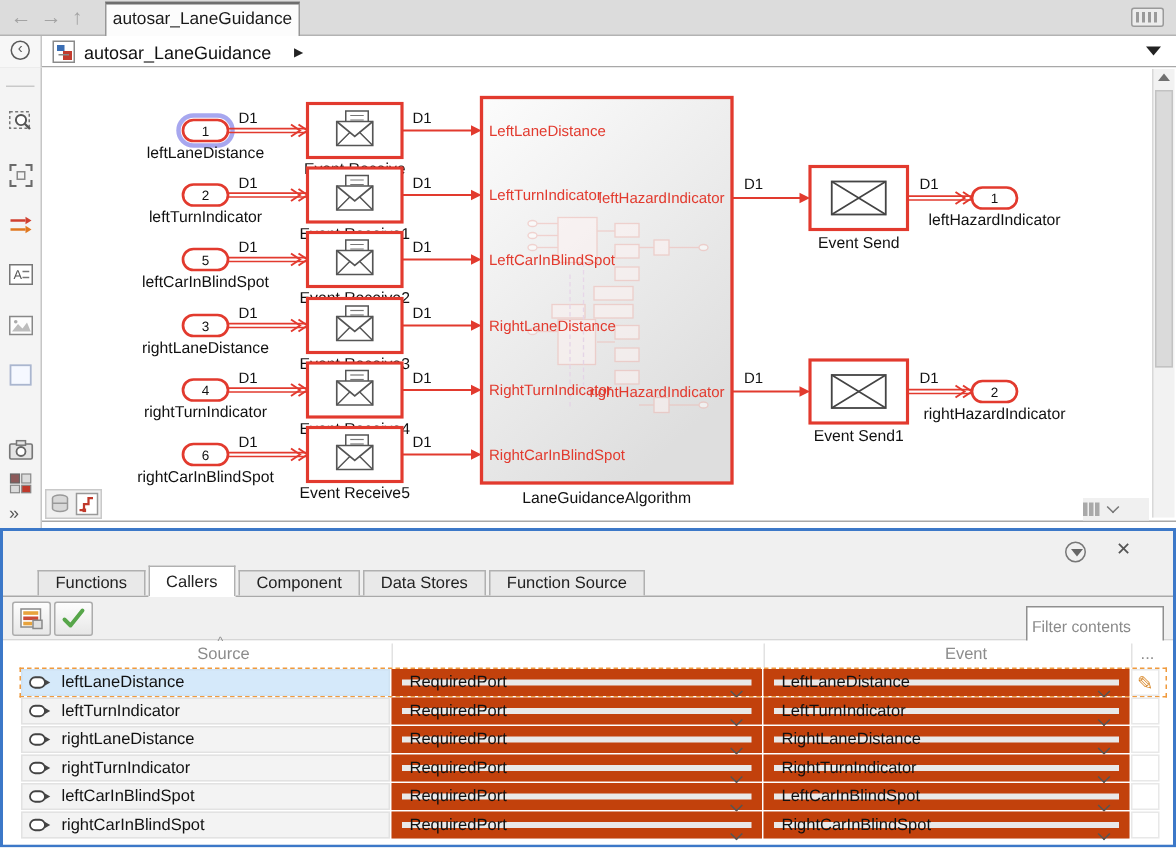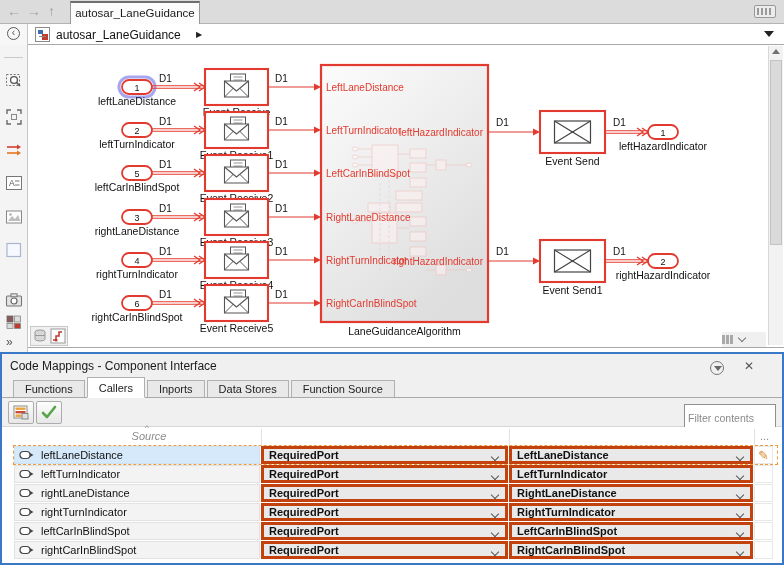--- a/index.html
+++ b/index.html
@@ -45,42 +45,42 @@
   .bars i { display:inline-block; width:3px; height:9px; background:#a9a9a9; margin-right:1px; }
   .corner-chev { margin-left:5px; width:6px; height:6px; border-right:1.5px solid #777; border-bottom:1.5px solid #777; transform:rotate(45deg); margin-top:-3px; }
 
   
   .panel { position:absolute; left:0; top:352px; width:784px; height:213px; background:#f0f0f0; border:2px solid #3c78c8; }
   .panel-title { position:absolute; left:8px; top:5px; font-size:12px; color:#1a1a1a; }
   .panel-collapse { position:absolute; right:58px; top:7px; width:14px; height:14px; border:1px solid #777; border-radius:50%; }
   .panel-collapse i { position:absolute; left:3px; top:4px; width:0; height:0; border-left:4px solid transparent; border-right:4px solid transparent; border-top:5px solid #666; }
   .panel-close { position:absolute; right:28px; top:5px; font-size:12px; color:#555; }
 
-  .tabs-row { position:absolute; left:0; top:23px; width:780px; height:21px; border-bottom:1px solid #a9a9a9; padding-left:11px; display:flex; align-items:flex-end; }
+  .tabs-row { position:absolute; left:0; top:23px; width:780px; height:21px; border-bottom:1px solid #a9a9a9; padding-left:23px; display:flex; align-items:flex-end; }
   .ptab { border:1px solid #b0b0b0; border-bottom:none; background:#e9e9e9; height:17px; line-height:16px; padding:0 11px; font-size:11px; color:#222; margin-right:2px; position:relative; }
   .ptab.active { background:#fff; height:21px; line-height:20px; z-index:2; margin-bottom:-1px; border-bottom:1px solid #fff; }
 
   .ptoolbar { position:absolute; left:0; top:44px; width:780px; height:29px; background:#f0f0f0; border-bottom:1px solid #d6d6d6; }
   .tool-btn { position:absolute; top:3px; width:26px; height:23px; border:1px solid #acacac; border-radius:2px; background:linear-gradient(#fdfdfd,#e7e7e7); }
   .filter-input { position:absolute; right:6px; top:6px; width:92px; height:28px; border:1px solid #8f8f8f; font-size:10.5px; padding:0 3px; font-family:"Liberation Sans",sans-serif; color:#333; }
   .filter-input::placeholder { color:#8a8a8a; }
 
   .table-area { position:absolute; left:0; top:73px; width:780px; height:136px; background:#fff; }
   .thead { position:absolute; left:12px; top:1px; width:761px; height:17px; }
-  .th { position:absolute; top:2px; font-size:11px; color:#8c8c8c; text-align:center;font-style:italic; }
+  .th { position:absolute; top:2px; font-size:11px; color:#8c8c8c; text-align:center; }
   .sort-caret { position:absolute; top:-5px; font-size:8px; color:#8c8c8c; }
   .col-sep { position:absolute; top:1px; width:1px; height:16px; background:#e2e2e2; }
 
   .trows { position:absolute; left:12px; top:19px; width:763px; }
   .trow { display:flex; height:18px; margin-bottom:1px; }
   .trow.selected { outline:1px dashed #f09a3d; outline-offset:0; }
   .cell { height:18px; font-size:11px; color:#111; display:flex; align-items:center; position:relative; }
   .cell.src { width:246px; background:#f3f3f3; border:1px solid #e2e2e2; padding-left:4px; margin-right:1px; }
   .trow.selected .cell.src { background:#d5e9fa; border-color:#cfe2f2; }
-  .cell.drop { background:#e9e9e9; border:3px solid #c2410c; padding-left:5px; margin-right:1px;font-weight:bold; }
+  .cell.drop { background:#e9e9e9; border:7px solid #c2410c; padding-left:5px; margin-right:1px; }
   .cell.port { width:247px; }
   .cell.event { width:244px; }
   .cell.edit { width:19px; background:#fff; border:1px solid #e8e8e8; justify-content:center; }
   .chev { position:absolute; right:7px; top:5px; width:6px; height:6px; border-right:1.3px solid #555; border-bottom:1.3px solid #555; transform:rotate(45deg); }
   .pencil { font-size:13px; color:#d8882a; line-height:13px; transform:rotate(0deg); }
   .src-ico { margin-right:6px; flex:none; }
 </style>
 </head>
 <body>
 
@@ -417,30 +417,29 @@
       </svg>
     </div>
 
     <div class="corner-controls">
       <span class="bars"><i></i><i></i><i></i></span>
       <span class="corner-chev"></span>
     </div>
   </div>
 
   <div class="panel">
-    <div class="panel-title">Code Mappings - Component Interface</div>
     <div class="panel-collapse">
         <i></i>
       </div>
     <span class="panel-close">✕</span>
 
     <div class="tabs-row" id="panel-tabs">
         <div class="ptab">Functions</div>
         <div class="ptab active">Callers</div>
-        <div class="ptab">Inports</div>
+        <div class="ptab">Component</div>
         <div class="ptab">Data Stores</div>
         <div class="ptab">Function Source</div>
       </div>
 
     <div class="ptoolbar">
       <div class="tool-btn" style="left:6px">
         <svg width="24" height="21" viewBox="0 0 24 21">
           <rect x="5" y="4" width="13" height="12" fill="#fff" stroke="#8a8a8a"></rect>
           <rect x="6.5" y="5.5" width="10" height="2.4" fill="#e8a33d"></rect>
           <rect x="6.5" y="9" width="10" height="2.4" fill="#cc4b37"></rect>
@@ -453,20 +452,21 @@
           <path d="M6 11 L10 15 L18 5" fill="none" stroke="#57a64a" stroke-width="2.6" stroke-linecap="round" stroke-linejoin="round"></path>
         </svg>
       </div>
       <input class="filter-input" type="text" placeholder="Filter contents" style="">
     </div>
 
     <div class="table-area">
       <div class="thead">
         <span class="sort-caret" style="left:131px">^</span>
         <span class="th" style="left:60px;width:150px">Source</span>
+        <span class="th" style="left:555px;width:150px">Event</span>
         <span class="th" style="left:741px;width:20px">...</span>
         <span class="col-sep" style="left:247px"></span>
         <span class="col-sep" style="left:495px"></span>
         <span class="col-sep" style="left:740px"></span>
       </div>
       <div class="trows" id="table-rows">
           <div class="trow selected">
             <div class="cell src">
               <svg class="src-ico" width="16" height="10" viewBox="0 0 16 10">
                 <rect x="1" y="1.5" width="10" height="7" rx="3.5" fill="#fff" stroke="#444" stroke-width="1.2"></rect>

